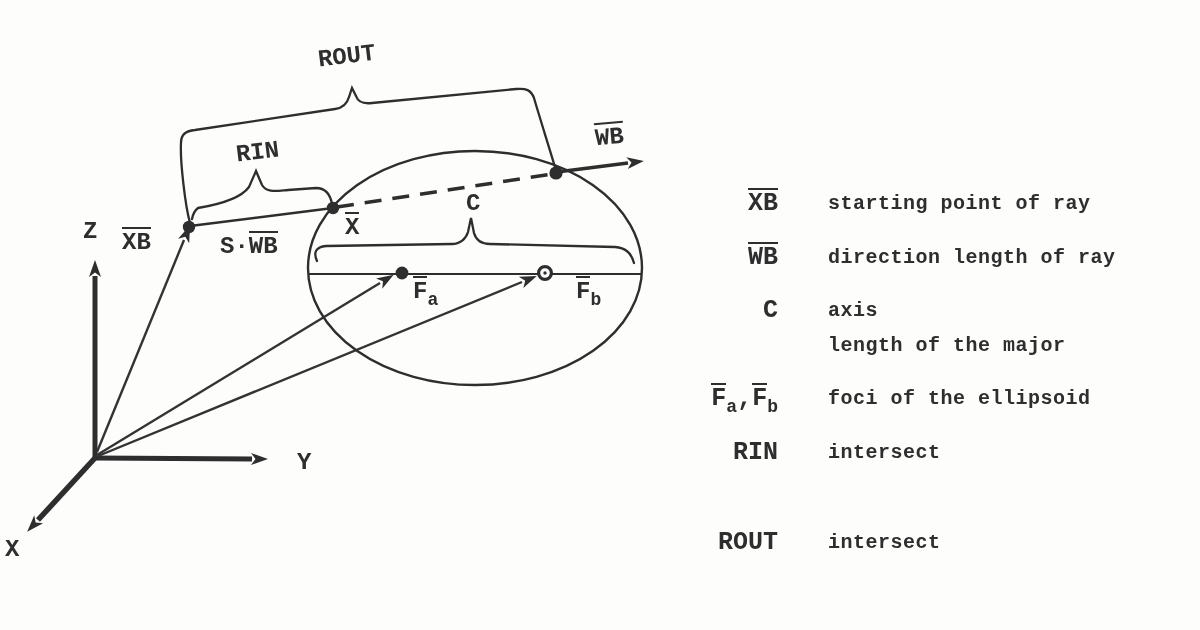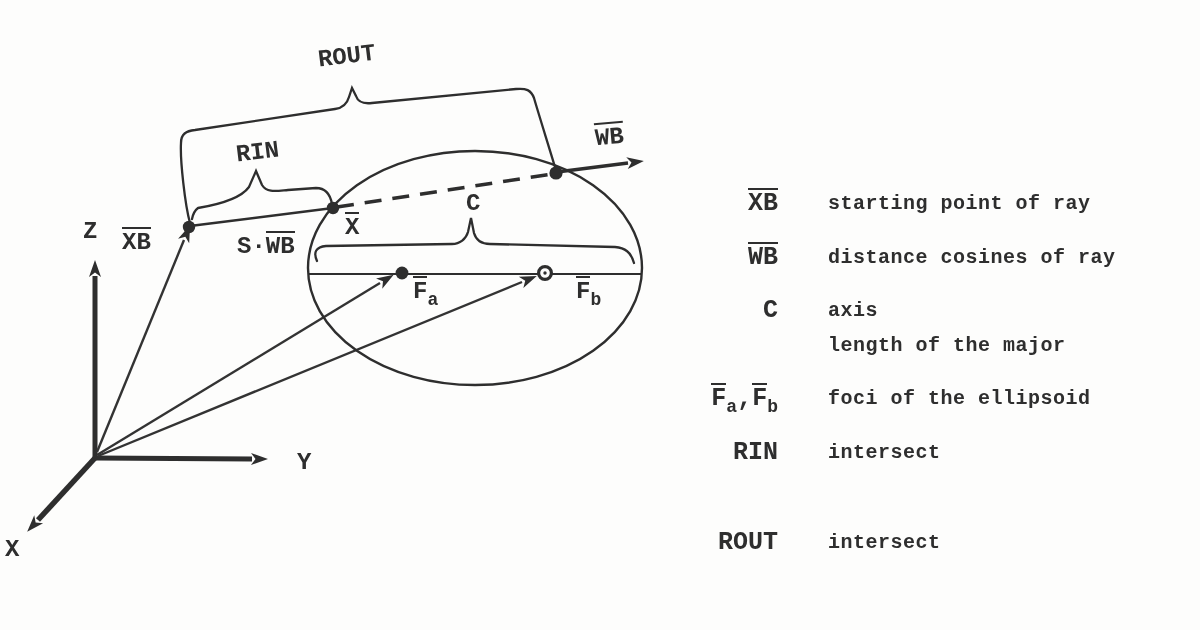--- a/index.html
+++ b/index.html
@@ -99,21 +99,21 @@
     <div class="lbl" style="left:466px;top:191px">C</div>
 
     <div class="lbl" style="left:83px;top:219px">Z</div>
     <div class="lbl" style="left:297px;top:450px">Y</div>
     <div class="lbl" style="left:5px;top:537px">X</div>
 
     <div class="lbl" style="left:122px;top:227px">
       <span class="ovl">XB</span>
     </div>
 
-    <div class="lbl" style="left:237px;top:231px">
+    <div class="lbl" style="left:220px;top:231px">
       <span>S·</span><span class="ovl">WB</span>
     </div>
 
     <div class="lbl" style="left:345px;top:212px">
       <span class="ovl">X</span>
     </div>
 
     <div class="lbl tilt5" style="left:595px;top:122px">
       <span class="ovl">WB</span>
     </div>
@@ -133,21 +133,21 @@
       <div class="sym"><span class="ovl">XB</span></div>
       <div class="def">
         <div>starting point of ray</div>
         <div></div>
       </div>
     </div>
 
     <div class="legend-row" style="top:240px">
       <div class="sym"><span class="ovl">WB</span></div>
       <div class="def">
-        <div>distance cosines of ray</div>
+        <div>direction length of ray</div>
         <div></div>
       </div>
     </div>
 
     <div class="legend-row" style="top:293px">
       <div class="sym"><span>C</span></div>
       <div class="def">
         <div>axis</div>
         <div>length of the major</div>
       </div>

